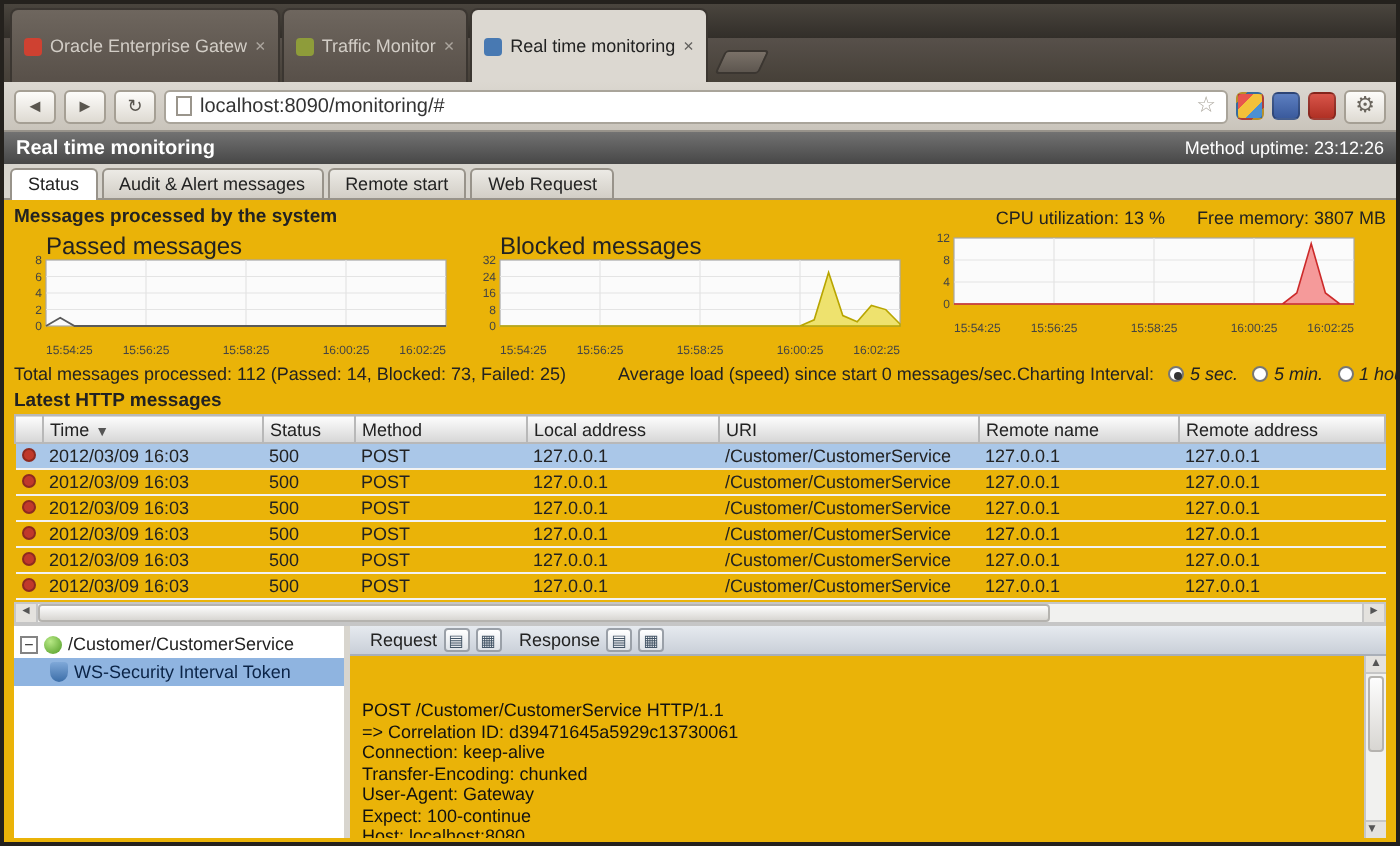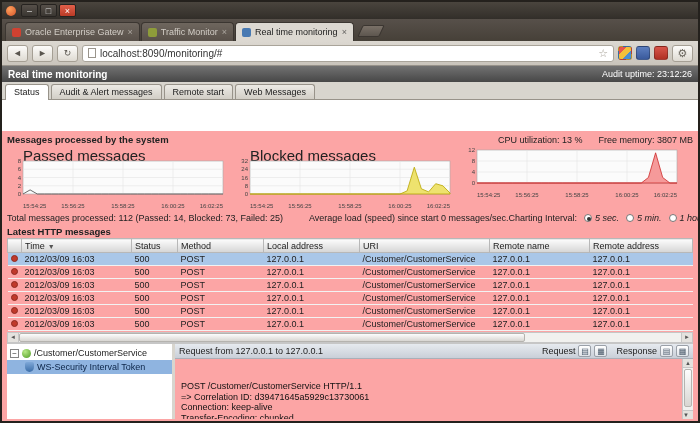--- a/index.html
+++ b/index.html
@@ -19,21 +19,21 @@
                white-space:nowrap; overflow:hidden; }
   .win-controls { display:flex; gap:2px; }
   .win-btn { width:17px; height:13px; font-size:9px; line-height:12px; text-align:center;
              color:#ddd; background:linear-gradient(#56504a,#3a3631);
              border:1px solid #262320; border-radius:2px; }
   .win-btn.close { background:linear-gradient(#e2604a,#b93a26); color:#fff; }
 
   
   .tabstrip { height:22px; background:linear-gradient(#57504a,#464038);
               display:flex; align-items:flex-end; padding:0 3px; gap:1px; flex:0 0 auto; }
-  .tab { height:19px; display:flex; align-items:center; gap:4px; padding:0 6px;
+  .tab { height:37px; display:flex; align-items:center; gap:4px; padding:0 6px;
          border:1px solid #3b3631; border-bottom:none; border-radius:4px 4px 0 0;
          background:linear-gradient(#6e665e,#585049); color:#d2cdc6; max-width:150px; }
   .tab.active { background:#dcd8d1; color:#222; }
   .favicon { width:9px; height:9px; border-radius:2px; flex:0 0 auto; }
   .tab-label { font-size:9px; white-space:nowrap; overflow:hidden;
                text-overflow:ellipsis; max-width:100px; }
   .tab-close { font-size:9px; opacity:.65; line-height:9px; }
   .newtab { width:22px; height:12px; margin:0 0 4px 5px;
             background:linear-gradient(#7a7168,#5d564f); border:1px solid #3b3631;
             border-radius:2px; transform:skewX(-25deg); }
@@ -67,29 +67,29 @@
   .ph-uptime { font-size:9px; }
 
   .page-tabs { height:18px; background:#d8d5ce; border-bottom:1px solid #98938a;
                display:flex; align-items:flex-end; gap:2px; padding:0 3px; flex:0 0 auto; }
   .ptab { font-size:9px; padding:0 8px; background:linear-gradient(#eceae5,#d2cec6);
           border:1px solid #98938a; border-bottom:none; border-radius:3px 3px 0 0;
           color:#222; height:15px; line-height:14px; }
   .ptab.active { background:#fff; height:16px; margin-bottom:-1px; }
 
   .content { flex:1; padding:2px 5px; display:flex; flex-direction:column;
-             min-height:0; font-size:10px; color:#222; background:#fca5a5;margin-top:31px; }
+             min-height:0; font-size:10px; color:#222; background:#eab308; }
 
   .row1 { display:flex; justify-content:space-between; align-items:center; height:13px; }
   .section-title { font-weight:bold; font-size:9.5px; }
   .sysstats { font-size:9px; display:flex; gap:16px; color:#222; }
 
   .charts-row { display:flex; gap:8px; margin-top:1px; height:63px; }
   .chart-block { width:219px; }
-  .chart-title { font-size:15px; margin-left:16px; height:11px; color:#222; }
+  .chart-title { font-size:12px; margin-left:16px; height:11px; color:#222; }
 
   .totals-row { display:flex; justify-content:space-between; align-items:center;
                 height:13px; font-size:9px; margin-top:1px; }
   .totals-left { display:flex; gap:26px; white-space:nowrap; }
   .interval { display:flex; align-items:center; gap:7px; white-space:nowrap; }
   .int-opt { display:flex; align-items:center;font-style:italic; }
   .radio { width:8px; height:8px; border:1px solid #777; border-radius:50%;
            background:#fff; display:inline-block; position:relative; margin-right:3px; }
   .radio.checked::after { content:""; position:absolute; left:2px; top:2px;
                           width:4px; height:4px; background:#333; border-radius:50%; }
@@ -198,28 +198,28 @@
     <span class="ext-ico ext1"></span>
     <span class="ext-ico ext2"></span>
     <span class="ext-ico ext3"></span>
     <span class="menu-btn">⚙</span>
   </div>
 
   <div class="page">
 
     <div class="page-header">
       <span class="ph-title">Real time monitoring</span>
-      <span class="ph-uptime">Audit uptime: 23:12:26</span>
+      <span class="ph-uptime">Method uptime: 23:12:26</span>
     </div>
 
     <div class="page-tabs">
         <span class="ptab active">Status</span>
         <span class="ptab">Audit &amp; Alert messages</span>
         <span class="ptab">Remote start</span>
-        <span class="ptab">Web Messages</span>
+        <span class="ptab">Web Request</span>
       </div>
 
     <div class="content">
 
       <div class="row1">
         <span class="section-title">Messages processed by the system</span>
         <span class="sysstats">
           <span>CPU utilization: 13 %</span>
           <span>Free memory: 3807 MB</span>
         </span>
@@ -421,21 +421,20 @@
               <span>/Customer/CustomerService</span>
             </div>
             <div class="tree-row selected">
               <span class="tree-indent"></span>
               <span class="shield"></span>
               <span>WS-Security Interval Token</span>
             </div>
           </div>
         <div class="detail">
           <div class="detail-header">
-            <span class="dh-text">Request from 127.0.0.1 to 127.0.0.1</span>
             <span class="dh-label">Request</span>
             <span class="mini-btn">▤</span>
             <span class="mini-btn">▦</span>
             <span class="dh-label">Response</span>
             <span class="mini-btn">▤</span>
             <span class="mini-btn">▦</span>
           </div>
           <div class="detail-body">
             <div class="http-text">POST /Customer/CustomerService HTTP/1.1
 =&gt; Correlation ID: d39471645a5929c13730061

